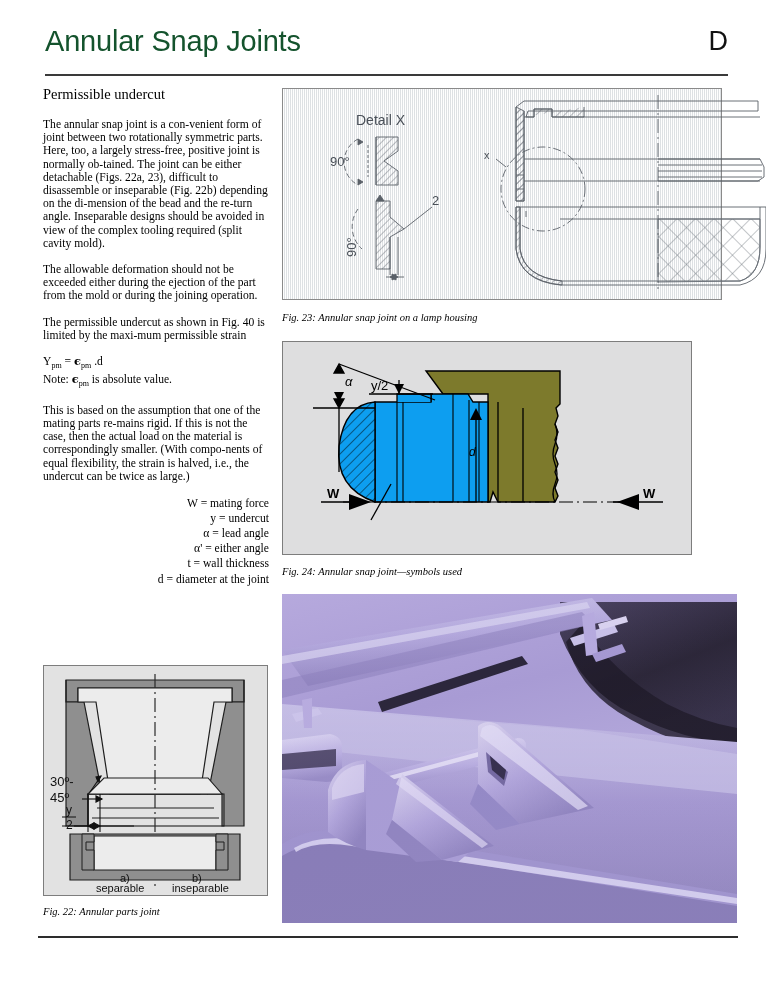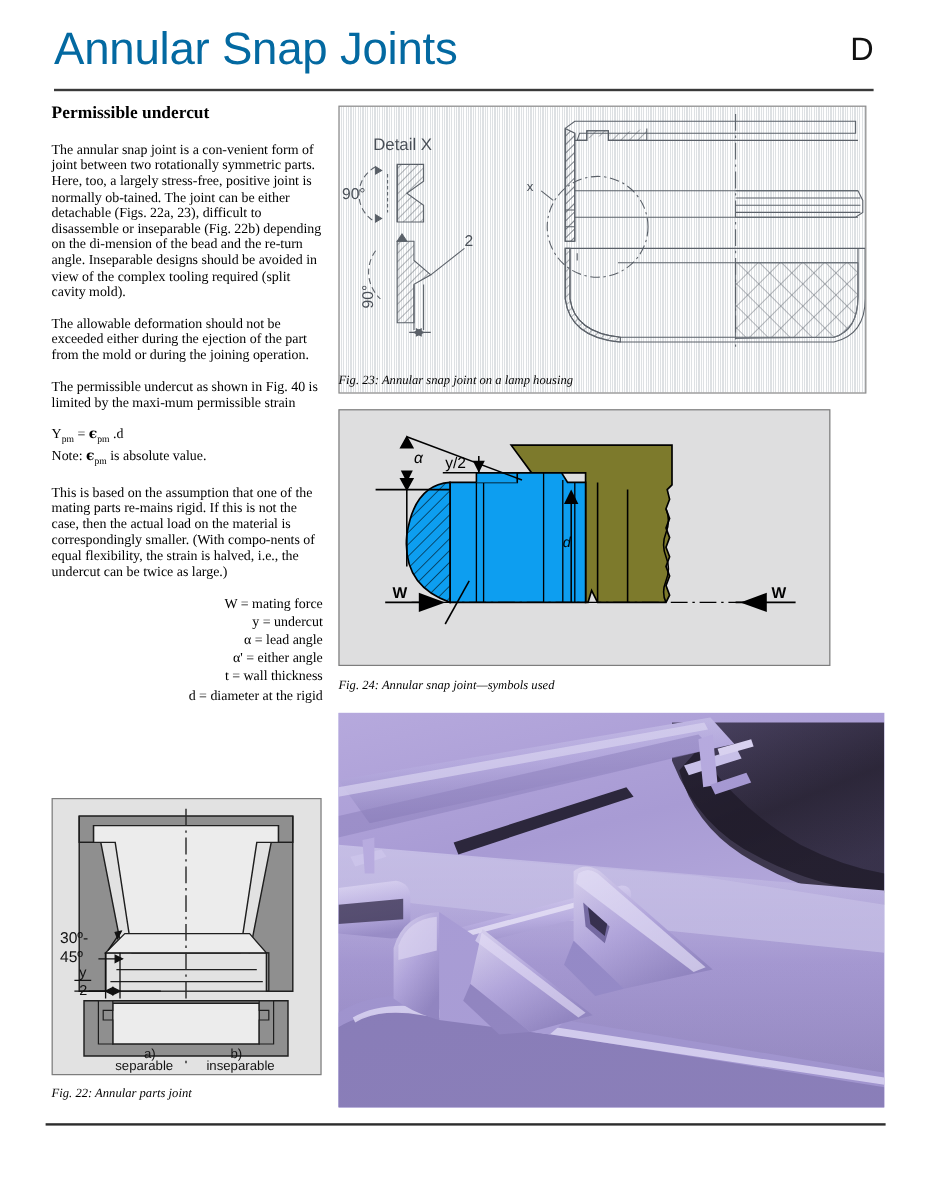--- a/index.html
+++ b/index.html
@@ -15,39 +15,39 @@
 
   .page { position: absolute; inset: 0; }
 
   
   .header {
     position: absolute; left: 45px; top: 24px; width: 683px; height: 46px;
     display: flex; align-items: flex-start; justify-content: space-between;
   }
   .doc-title {
     font-family: "Liberation Sans", sans-serif;
-    font-size: 38px; font-weight: 400; letter-spacing: -0.2px;
-    line-height: 34px; color: #0369a1;
+    font-size: 29px; font-weight: 400; letter-spacing: -0.2px;
+    line-height: 34px; color: #14532d;
   }
   .section-letter {
     font-family: "Liberation Sans", sans-serif;
     font-size: 27px; font-weight: 400; color: #111; line-height: 34px;
   }
   .header-rule {
     position: absolute; left: 45px; top: 74px; width: 683px; height: 2px;
     background: #3a3a3a;
   }
 
   
   .left-col {
     position: absolute; left: 43px; top: 86px; width: 226px;
   }
   .sub-heading {
     font-family: "Liberation Serif", serif;
-    font-weight: bold; font-size: 14.5px; line-height: 17px;
+    font-weight: normal; font-size: 14.5px; line-height: 17px;
     margin: 0 0 15px 0;
   }
   .body-par {
     font-size: 11.6px; line-height: 13.2px; margin: 0 0 13px 0;
     text-align: left;
   }
   .formula-block { font-size: 11.6px; line-height: 13.6px; margin: 0 0 13px 0; }
   .formula-block .bold-eps { font-weight: bold; font-family: "DejaVu Serif", serif; }
   .sub { font-size: 8px; vertical-align: sub; }
   .symbol-list { font-size: 11.6px; line-height: 15.1px; margin: 0; text-align: right; }
@@ -58,25 +58,26 @@
     position: absolute; left: 43px; top: 665px; width: 225px; height: 231px;
     background: #e2e2e2; border: 1px solid #7d7d7d;
   }
   .fig22-cap {
     position: absolute; left: 43px; top: 905px; width: 230px;
     font-style: italic; font-size: 10.5px; line-height: 13px;
   }
 
   
   .fig23-box {
-    position: absolute; left: 282px; top: 88px; width: 440px; height: 240px;
+    position: absolute; left: 282px; top: 88px; width: 440px; height: 212px;
     background: #f2f3f4; border: 1px solid #8a8a8a;
     background-image: repeating-linear-gradient(90deg,
         rgba(255,255,255,0.95) 0px, rgba(255,255,255,0.95) 1px,
         rgba(205,210,214,0.55) 1px, rgba(205,210,214,0.55) 2px);
+    padding-left: 45px;
   }
   .fig23-cap {
     position: absolute; left: 282px; top: 311px; width: 420px;
     font-style: italic; font-size: 10.5px; line-height: 13px;
   }
 
   
   .fig24-box {
     position: absolute; left: 282px; top: 341px; width: 410px; height: 214px;
     background: #dededf; border: 1px solid #7d7d7d;
@@ -130,21 +131,21 @@
     </div>
 
     <p class="body-par">This is based on the assumption that one of the mating parts re-mains rigid. If this is not the case, then the actual load on the material is correspondingly smaller. (With compo-nents of equal flexibility, the strain is halved, i.e., the undercut can be twice as large.)</p>
 
     <div class="symbol-list">
       <div>W = mating force</div>
       <div>y = undercut</div>
       <div>α = lead angle</div>
       <div>α' = either angle</div>
       <div>t = wall thickness</div>
-      <div>d = diameter at the rigid</div>
+      <div>d = diameter at the joint</div>
     </div>
   </div>
 
   <div class="fig22-box">
     <svg width="223" height="229" viewBox="0 0 223 229">
 
       <g>
         <path d="M22 14 L200 14 L200 36 L188 36 L188 22 L34 22 L34 36 L22 36 Z" fill="#8f8f8f" stroke="#1e1e1e" stroke-width="1.2"></path>
         <path d="M22 14 L22 36 L40 36 L58 128 L44 128 L44 160 L22 160 Z" fill="#8f8f8f" stroke="#1e1e1e" stroke-width="1.2"></path>
         <path d="M200 14 L200 36 L182 36 L164 128 L178 128 L178 160 L200 160 Z" fill="#8f8f8f" stroke="#1e1e1e" stroke-width="1.2"></path>

